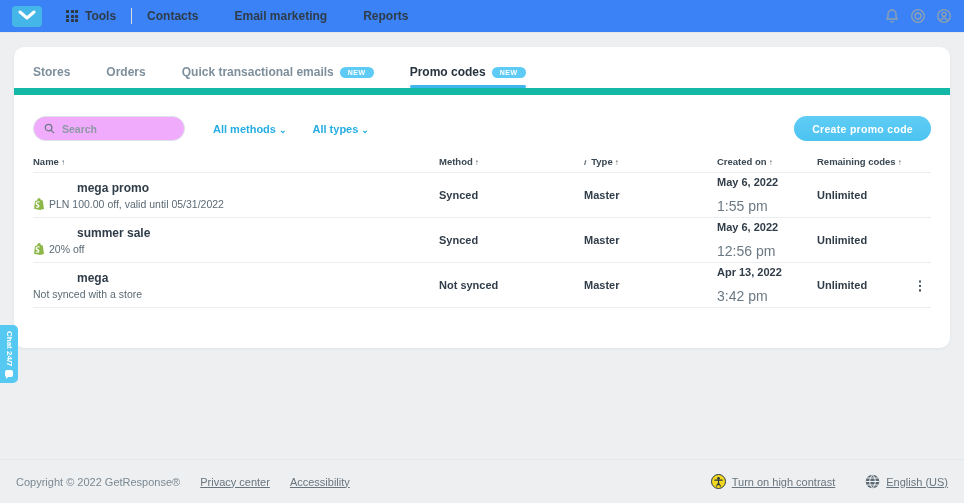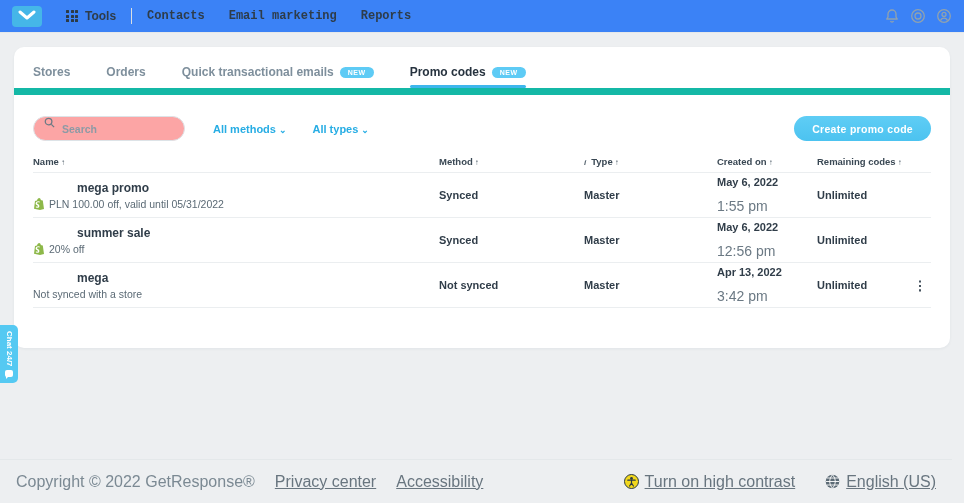--- a/index.html
+++ b/index.html
@@ -21,21 +21,21 @@
   .logo {
     width:30px; height:21px; border-radius:4px; background:#45b6e8;
     display:flex; align-items:center; justify-content:center; margin-right:24px;
     cursor:pointer;
   }
   .tools-item { display:flex; align-items:center; gap:7px; cursor:pointer; }
   .grid-icon { display:grid; grid-template-columns:repeat(3,3px); grid-gap:1.5px; }
   .grid-icon i { width:3px; height:3px; background:#2c3a46; border-radius:0.5px; }
   .nav-label { font-size:12px; font-weight:700; color:#2e3c49; }
   .nav-divider { width:1px; height:16px; background:#d9dee2; margin:0 15px; }
-  .nav-items { display:flex; align-items:center; gap:24px;font-family:Liberation Mono, monospace; }
+  .nav-items { display:flex; align-items:center; gap:36px; }
   .nav-item { font-size:12px; font-weight:700; color:#2e3c49; cursor:pointer; }
   .topbar-right { margin-left:auto; display:flex; align-items:center; gap:10px; }
   .tb-icon { width:16px; height:16px; color:#91a2ae; cursor:pointer; display:flex; }
   .tb-icon svg { width:16px; height:16px; }
 
   
   .card {
     position:absolute; left:14px; right:14px; top:47px; height:301px;
     background:#fff; border-radius:10px;
     box-shadow:0 1px 3px rgba(40,60,80,0.06);
@@ -53,23 +53,23 @@
     background:#3db6ed; border-radius:2px;
   }
   .badge {
     background:#5ecbf5; color:#fff; font-size:7px; font-weight:700;
     letter-spacing:0.5px; padding:2px 8px; border-radius:8px; line-height:1;
   }
 
   
   .toolbar { display:flex; align-items:center; padding:21px 19px 10px 19px; }
   .search-box {
-    display:flex; gap:7px;
+    display:flex; align-items:center; gap:7px;
     width:152px; height:25px; border:1px solid #dde3e7; border-radius:13px;
-    padding:0 10px; background:#fca5a5;
+    padding:0 10px; background:#f0abfc;
   }
   .search-box svg { width:11px; height:11px; stroke:#6c7a85; flex:none; }
   .search-box input {
     border:none; outline:none; width:100%; font-family:inherit;
     font-size:10.5px; font-weight:700; color:#3a4854; background:transparent;
   }
   .search-box input::placeholder { color:#8d9aa5; font-weight:700; }
   .filters { display:flex; gap:26px; margin-left:28px; }
   .filter { font-size:11px; font-weight:700; color:#27ade4; cursor:pointer; white-space:nowrap; }
   .filter .chev { font-size:9px; margin-left:3px; }
@@ -111,24 +111,24 @@
     writing-mode:vertical-rl; font-size:8px; font-weight:700; color:#fff; white-space:nowrap;
   }
   .chat-bubble { width:8px; height:7px; background:#fff; border-radius:2px; position:relative; flex:none; }
   .chat-bubble::after {
     content:""; position:absolute; left:1px; bottom:-2px;
     border:2px solid transparent; border-top-color:#fff; border-left-color:#fff;
   }
 
   
   .footer {
-    position:absolute; left:0; right:12px; bottom:0; height:44px;
+    position:absolute; left:0; right:0; bottom:0; height:44px;
     border-top:1px solid #e4e8ea;
     display:flex; align-items:center; padding:0 16px;
-    font-size:16px; color:#7b8993;
+    font-size:11px; color:#7b8993;
   }
   .footer a { color:#68757f; text-decoration:underline; cursor:pointer; }
   .foot-left { display:flex; align-items:center; gap:20px; }
   .foot-right { margin-left:auto; display:flex; align-items:center; gap:30px; }
   .foot-link-group { display:flex; align-items:center; gap:6px; }
   .foot-ic { width:15px; height:15px; display:flex; flex:none; }
 </style>
 </head>
 <body>
 

